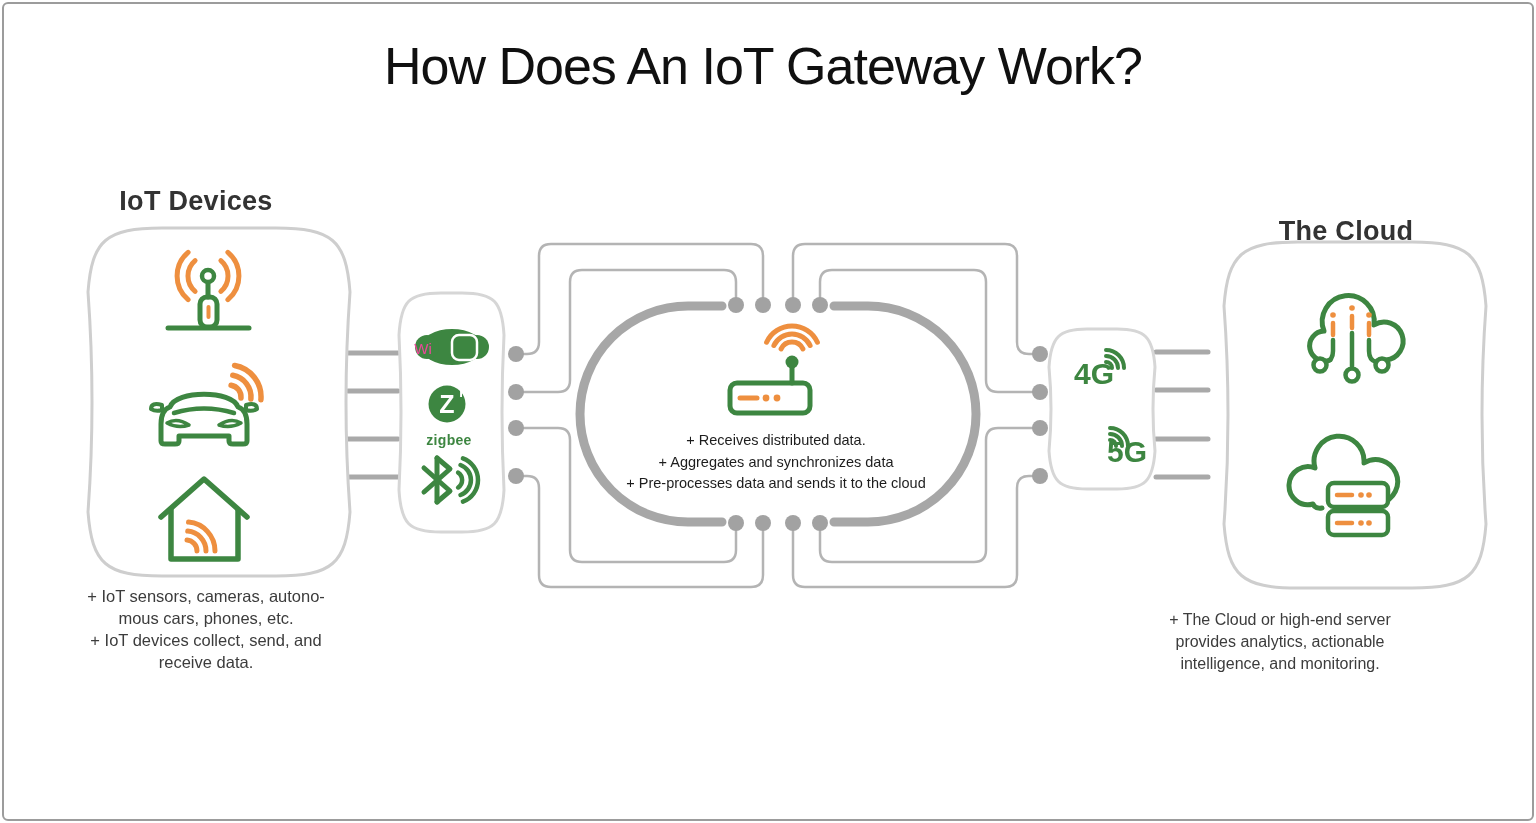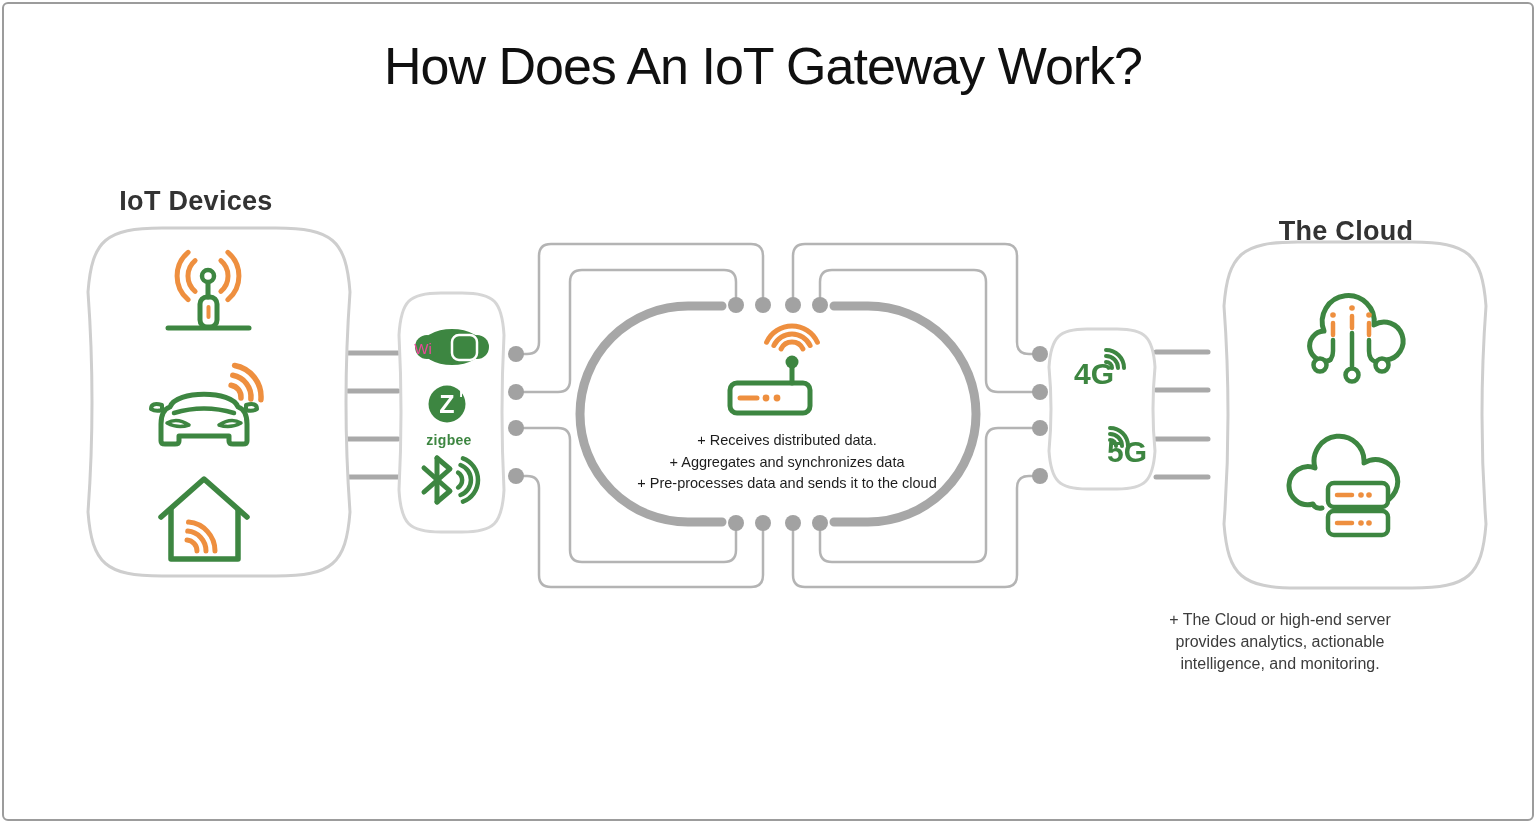--- a/index.html
+++ b/index.html
@@ -10,21 +10,21 @@
   .frame{position:absolute;inset:2px;border:2px solid #9c9c9c;border-radius:6px;}
   .abs{position:absolute;}
   .ctr{transform:translateX(-50%);text-align:center;}
   .ctrxy{transform:translate(-50%,-50%);text-align:center;}
   .main-title{top:36px;left:763px;font-size:52px;font-weight:400;color:#101010;letter-spacing:-1px;white-space:nowrap;}
   .sec-heading{font-weight:700;color:#333333;font-size:27px;letter-spacing:0.3px;white-space:nowrap;}
   .gw-heading{top:187px;left:743px;font-size:40px;font-weight:700;color:#3d3d3d;letter-spacing:0.5px;white-space:nowrap;}
   .caption{white-space:pre-line;color:#3c3c3c;}
   .cap-devices{top:585px;left:206px;font-size:16.5px;line-height:22px;}
   .cap-cloud{top:609px;left:1280px;font-size:16px;line-height:22px;}
-  .cap-gateway{top:430px;left:776px;font-size:14.5px;line-height:21.5px;color:#1d1d1d;margin-left:11px;}
+  .cap-gateway{top:430px;left:776px;font-size:14.5px;line-height:21.5px;color:#1d1d1d;}
   .wi-label{top:348px;left:423px;color:#ec4899;font-size:15px;font-weight:400;}
   .fi-label{top:348px;left:465px;color:#ffffff;font-size:13px;font-weight:700;margin-top:44px;}
   .z-letter{top:404px;left:447px;color:#ffffff;font-size:25px;font-weight:700;}
   .zigbee-label{top:432px;left:449px;color:#3d8641;font-size:14px;font-weight:700;letter-spacing:0.3px;margin-top:8px;}
   .g-label{color:#3d8641;font-weight:700;font-size:30px;white-space:nowrap;}
   .label-4g{top:374px;left:1094px;}
   .label-5g{top:452px;left:1127px;}
   svg{position:absolute;left:0;top:0;}
 </style>
 </head>
@@ -222,20 +222,24 @@
           <circle cx="1369" cy="523" r="2.8"></circle>
       </g>
     </g>
   </svg>
 
   <div class="abs ctr main-title">How Does An IoT Gateway Work?</div>
 
   <div class="abs ctr sec-heading" style="top:186px;left:196px;">IoT Devices</div>
   <div class="abs ctr sec-heading" style="top:216px;left:1346px;">The Cloud</div>
 
+  <div class="abs ctr caption cap-devices">+ IoT sensors, cameras, autono-
+mous cars, phones, etc.
++ IoT devices collect, send, and
+receive data.</div>
   <div class="abs ctr caption cap-gateway">+ Receives distributed data.
 + Aggregates and synchronizes data
 + Pre-processes data and sends it to the cloud</div>
   <div class="abs ctr caption cap-cloud">+ The Cloud or high-end server
 provides analytics, actionable
 intelligence, and monitoring.</div>
 
   <div class="abs ctrxy wi-label">Wi</div>
   <div class="abs ctrxy fi-label">Fi</div>
   <div class="abs ctrxy z-letter">Z</div>

